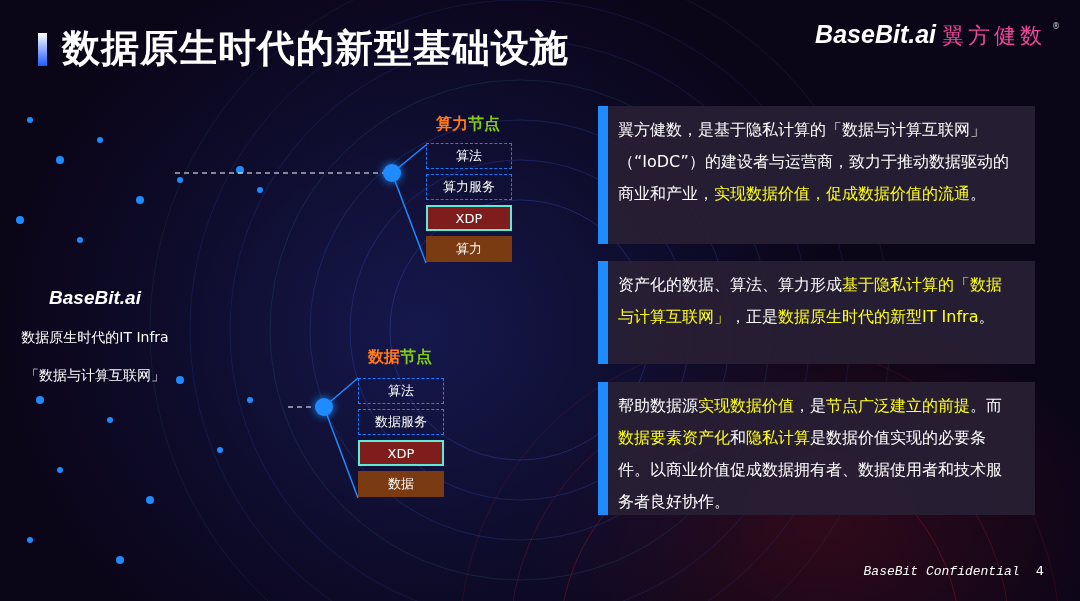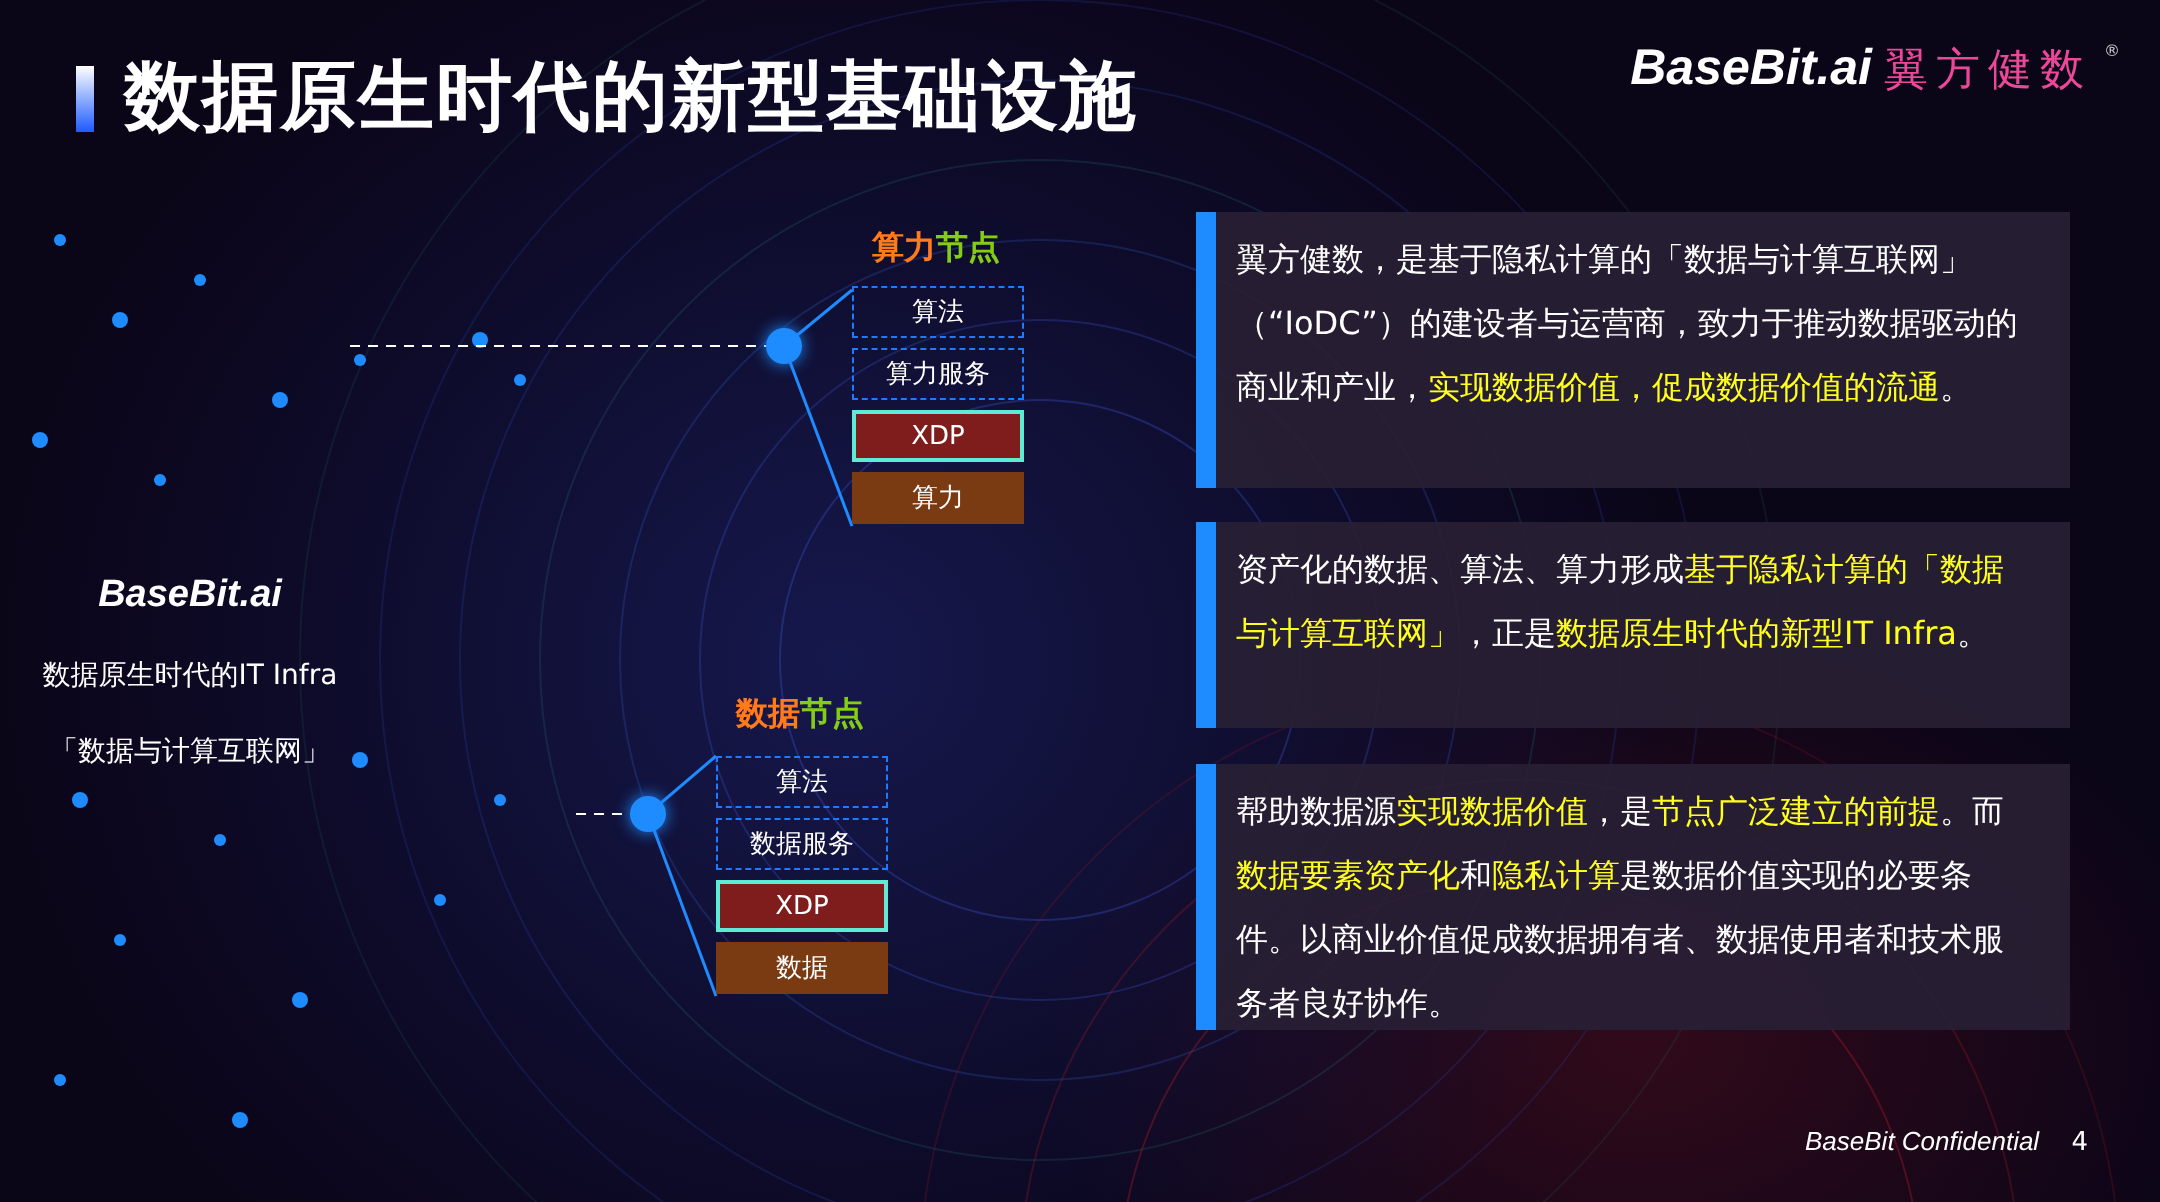--- a/index.html
+++ b/index.html
@@ -52,21 +52,21 @@
   .dot { position:absolute; width:18px; height:18px; border-radius:50%; background:#1e8bff; box-shadow:0 0 8px #1e8bff; }
 
   .card {
     position:absolute; left:598px; width:437px; background:rgba(40,32,52,0.92);
     border-left:10px solid #1e8bff; box-sizing:border-box;
     padding:8px 20px 0 10px; font-size:16px; line-height:32px; color:#fff;
   }
   .hl { color:#ffff1e; }
 
   .footer { position:absolute; right:36px; top:563px; font-size:13px; color:#fff; }
-  .footer .conf { font-family:Liberation Sans, sans-serif; font-style:italic; margin-right:12px;margin-left:27px; }
+  .footer .conf { font-family:Liberation Mono, monospace; font-style:italic; margin-right:12px;margin-left:27px; }
 </style>
 </head>
 <body>
 
 <div class="bg"></div>
 <svg class="rings" viewBox="0 0 1080 601">
   <g fill="none" stroke-width="1">
     <circle cx="520" cy="330" r="130" stroke="rgba(60,80,200,0.35)"></circle>
     <circle cx="520" cy="330" r="170" stroke="rgba(60,80,200,0.3)"></circle>
     <circle cx="520" cy="330" r="210" stroke="rgba(50,90,200,0.25)"></circle>

